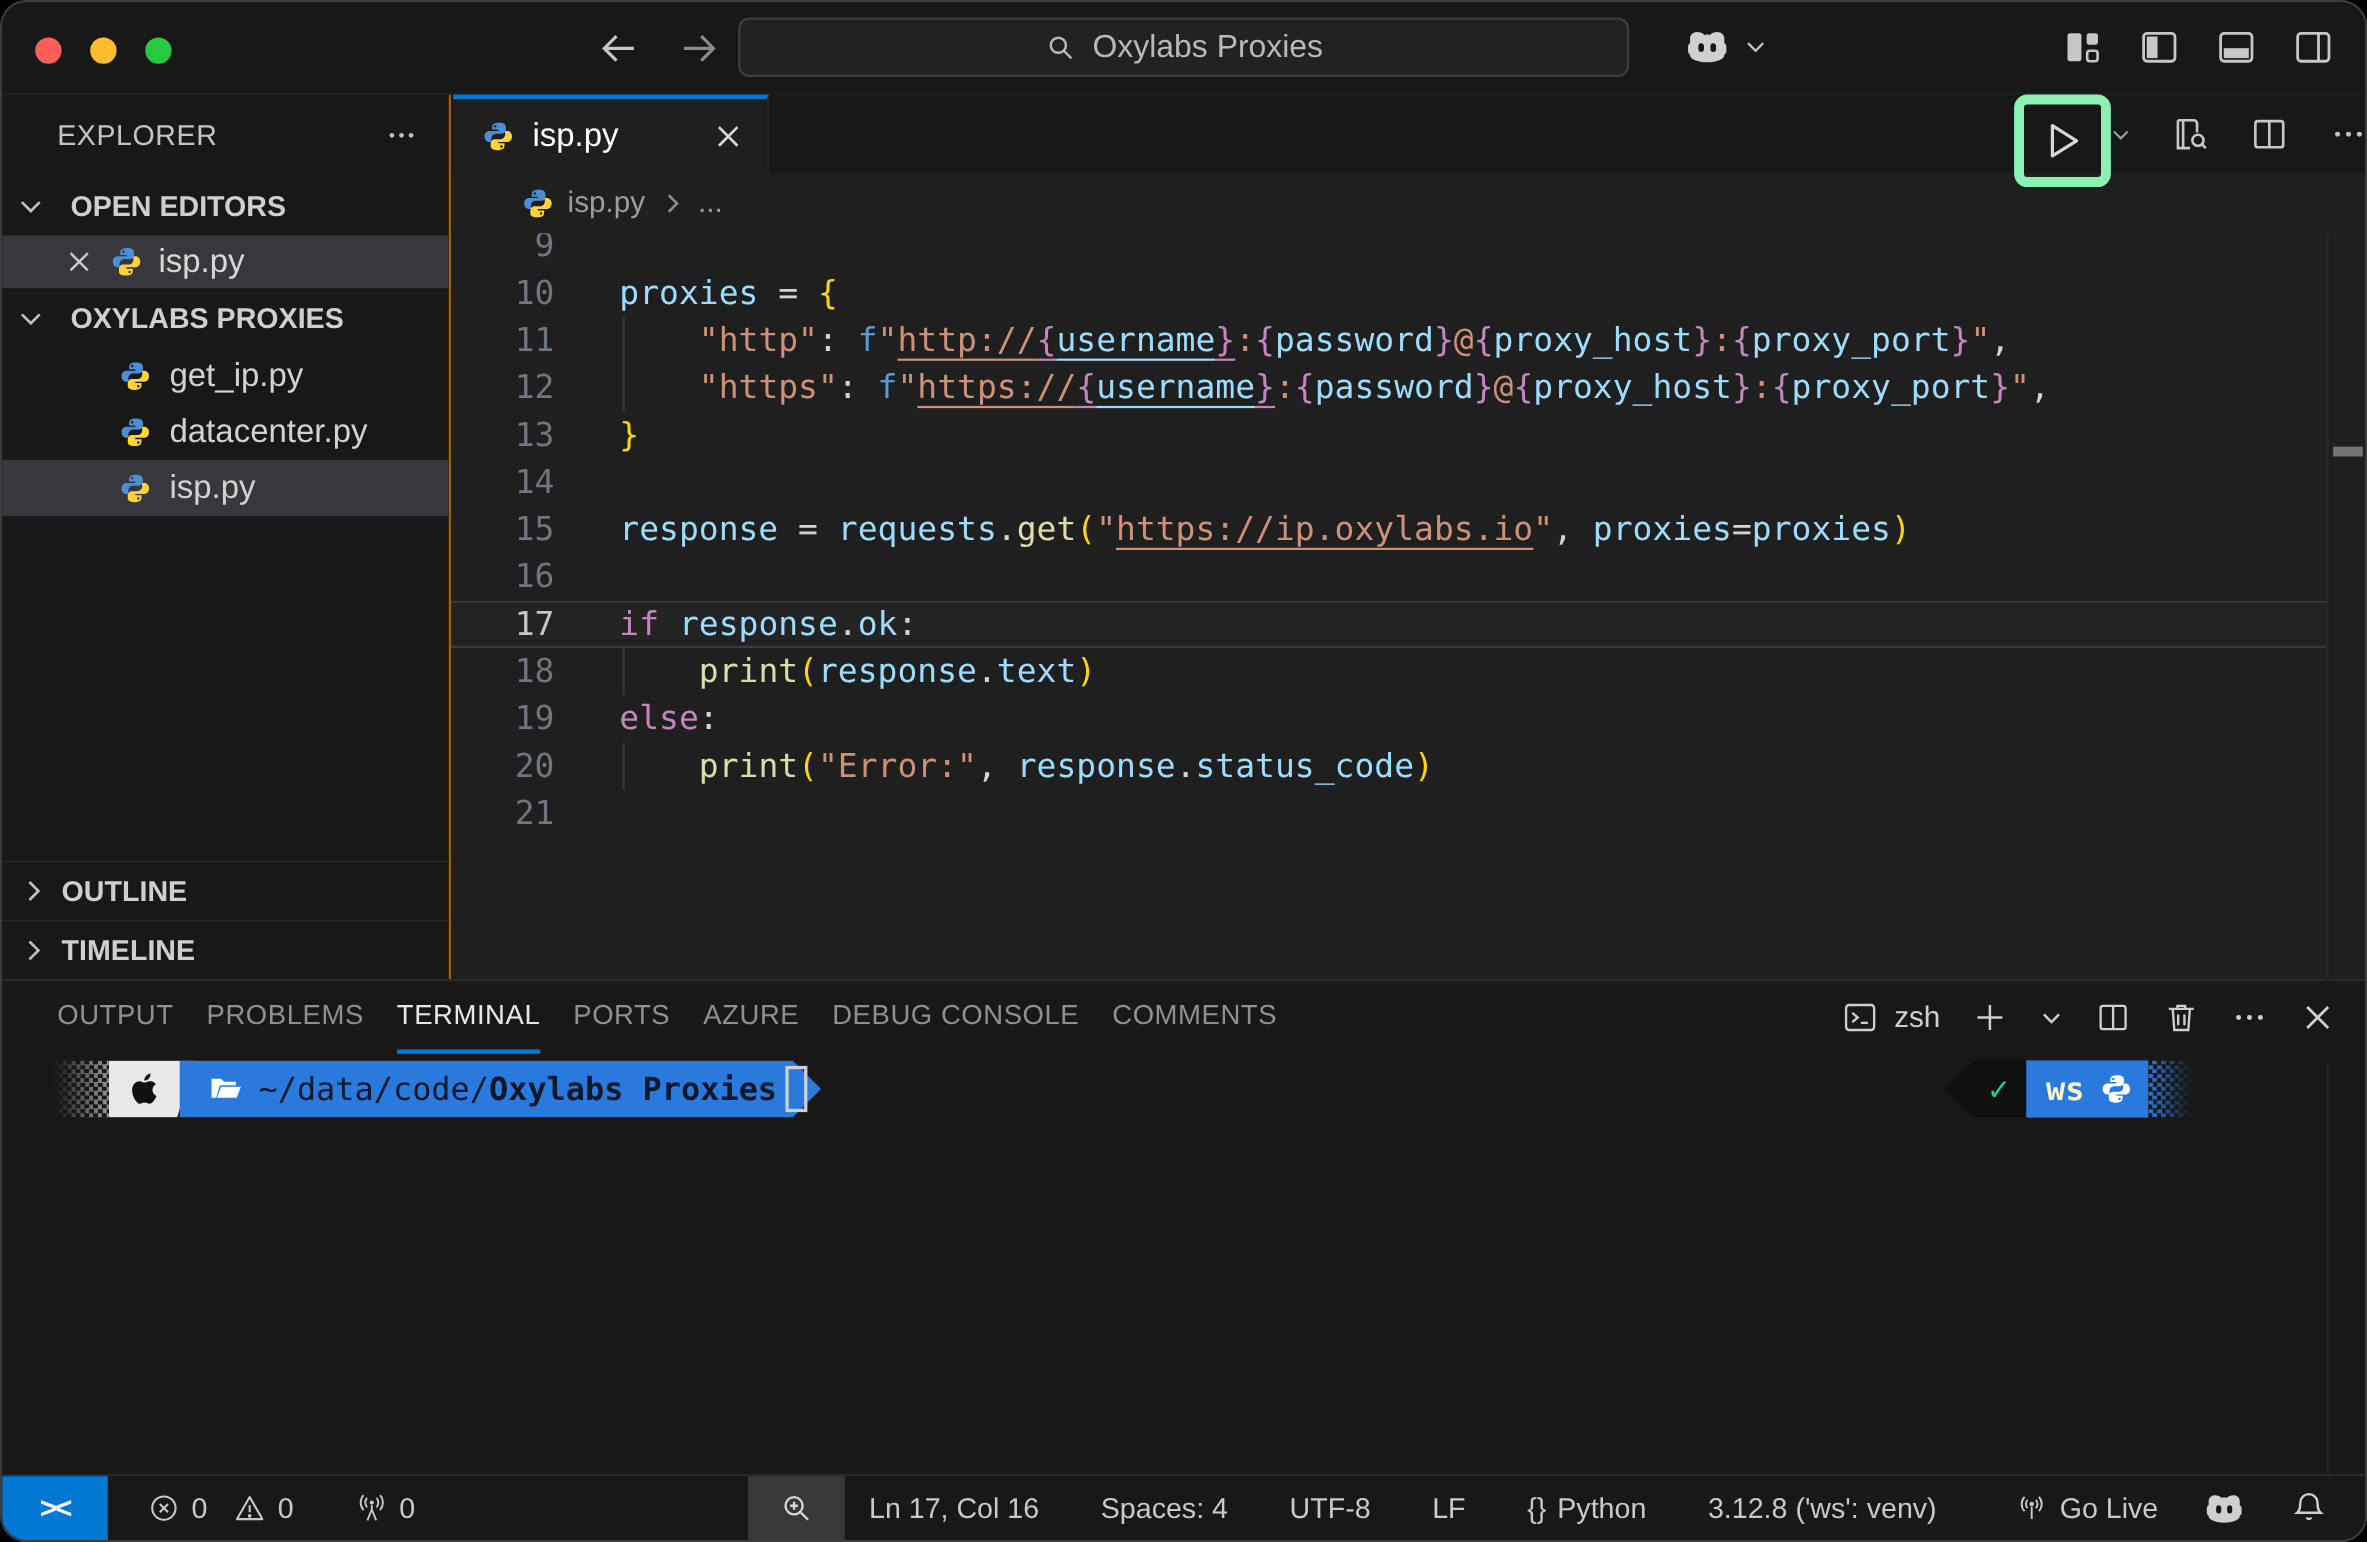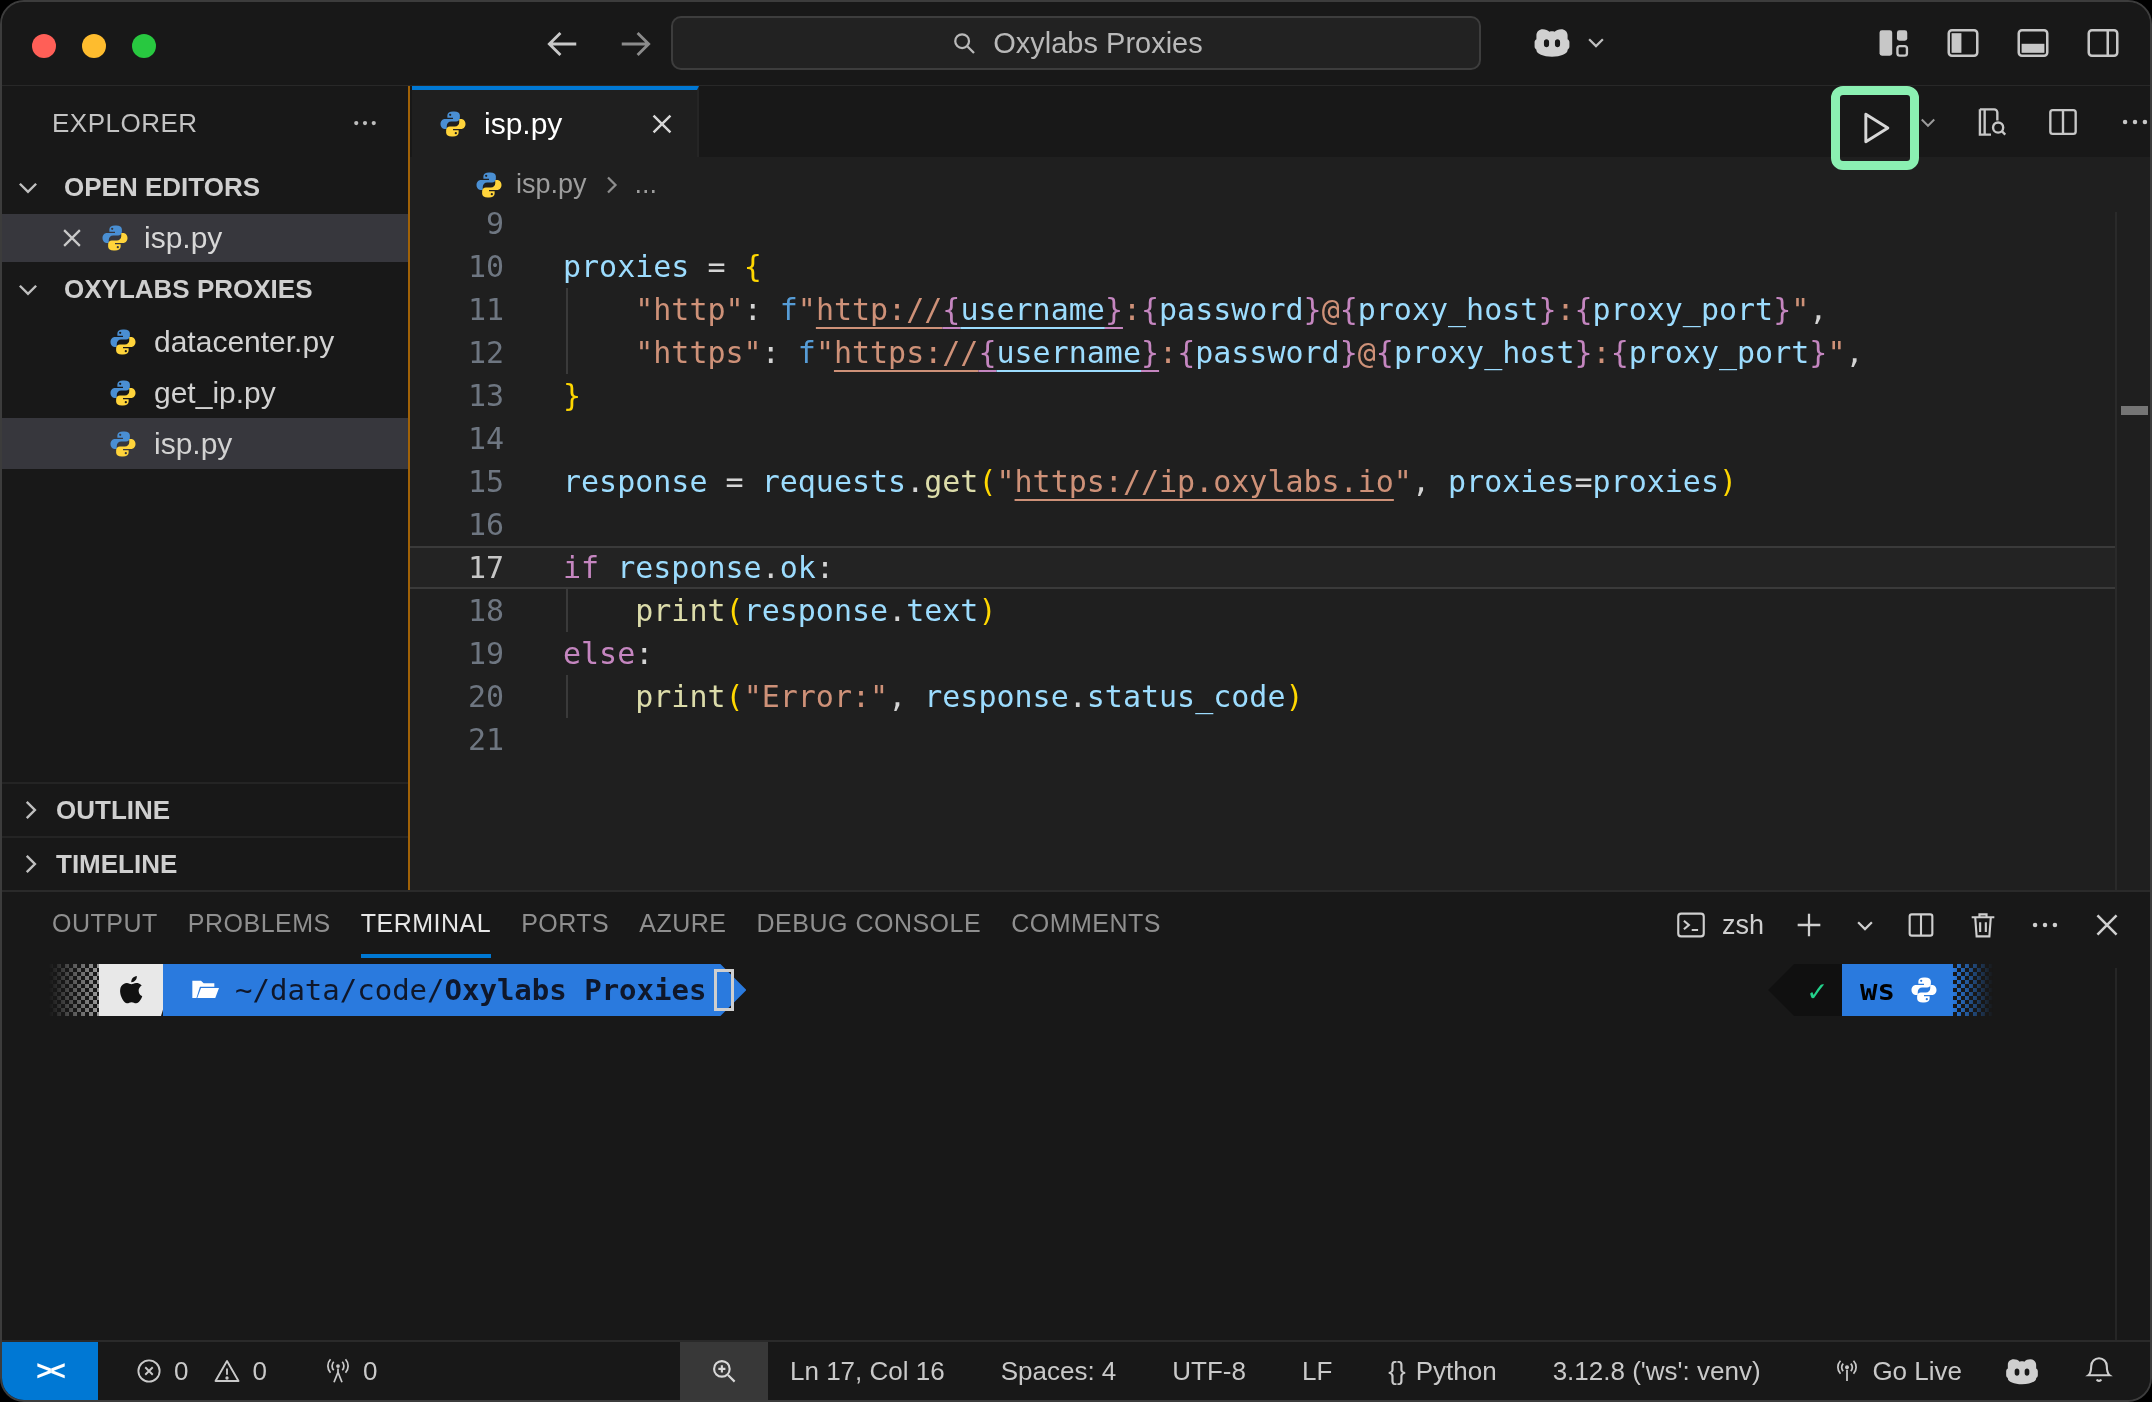--- a/index.html
+++ b/index.html
@@ -82,21 +82,21 @@
      -webkit-mask-image:linear-gradient(90deg,transparent,#000);mask-image:linear-gradient(90deg,transparent,#000);}
   .seg-white{background:#e8e8e8;display:flex;align-items:center;padding:0 10px 0 16px;
     clip-path:polygon(0 0,100% 0,calc(100% - 16px) 100%,0 100%);width:78px;}
   .seg-blue{background:#2a7ade;margin-left:-14px;display:flex;align-items:center;gap:14px;color:#0f172a;
     font-size:29px;padding:0 40px 0 26px;clip-path:polygon(0 0,calc(100% - 26px) 0,100% 50%,calc(100% - 26px) 100%,0 100%);}
   .seg-blue b{font-weight:700;}
   .cursor{position:absolute;left:712px;top:5px;width:20px;height:42px;border:3px solid #cfcfcf;}
   .pr{position:absolute;right:157px;top:0;height:52px;display:flex;align-items:stretch;}
   .seg-black{background:#101010;display:flex;align-items:center;padding:0 16px 0 40px;
     clip-path:polygon(26px 0,100% 0,100% 100%,26px 100%,0 50%);color:#23d18b;font-size:30px;font-weight:700;}
-  .seg-ws{background:#2a7ade;display:flex;align-items:center;gap:14px;color:#000000;font-size:29px;font-weight:700;padding:0 14px 0 18px;justify-content:flex-end;}
+  .seg-ws{background:#2a7ade;display:flex;align-items:center;gap:14px;color:#fef9c3;font-size:29px;font-weight:700;padding:0 14px 0 18px;justify-content:flex-end;}
   .seg-fade{width:40px;background:repeating-conic-gradient(#2a7ade 0 25%, #181818 0 50%);background-size:8px 8px;
     -webkit-mask-image:linear-gradient(90deg,#000,transparent);mask-image:linear-gradient(90deg,#000,transparent);}
 
   
   .statusbar{height:60px;flex:0 0 auto;background:#181818;border-top:2px solid #2a2a2a;display:flex;
     align-items:center;font-size:26px;color:#c9c9c9;position:relative;}
   .sb-item{display:flex;align-items:center;gap:10px;white-space:nowrap;}
   .remote{width:96px;height:100%;background:#0078d4;color:#fff;display:flex;align-items:center;justify-content:center;
     font-weight:700;font-size:27px;letter-spacing:-2px;}
   .sb-left{display:flex;align-items:center;gap:38px;margin-left:36px;}
@@ -221,30 +221,30 @@
         <span>OXYLABS PROXIES</span>
       </div>
       <div id="file-list">
           <div class="file-row">
             <span class="ico">
               <svg width="30" height="30" viewBox="0 0 48 48">
                 <path fill="#4a8fd3" d="M24 4c-5.5 0-9 2.3-9 6v4h9v2H11c-4 0-7 3.4-7 8s3 8 7 8h3v-5c0-3.9 3.1-7 7-7h8c3.3 0 6-2.7 6-6v-4c0-3.7-3.5-6-9-6h-2zm-4.5 3.5a1.8 1.8 0 110 3.6 1.8 1.8 0 010-3.6z"></path>
                 <path fill="#ffd43b" d="M24 44c5.5 0 9-2.3 9-6v-4h-9v-2h13c4 0 7-3.4 7-8s-3-8-7-8h-3v5c0 3.9-3.1 7-7 7h-8c-3.3 0-6 2.7-6 6v4c0 3.7 3.5 6 9 6h2zm4.5-3.5a1.8 1.8 0 110-3.6 1.8 1.8 0 010 3.6z"></path>
               </svg>
             </span>
-            <span>datacenter.py</span>
+            <span>get_ip.py</span>
           </div>
           <div class="file-row">
             <span class="ico">
               <svg width="30" height="30" viewBox="0 0 48 48">
                 <path fill="#4a8fd3" d="M24 4c-5.5 0-9 2.3-9 6v4h9v2H11c-4 0-7 3.4-7 8s3 8 7 8h3v-5c0-3.9 3.1-7 7-7h8c3.3 0 6-2.7 6-6v-4c0-3.7-3.5-6-9-6h-2zm-4.5 3.5a1.8 1.8 0 110 3.6 1.8 1.8 0 010-3.6z"></path>
                 <path fill="#ffd43b" d="M24 44c5.5 0 9-2.3 9-6v-4h-9v-2h13c4 0 7-3.4 7-8s-3-8-7-8h-3v5c0 3.9-3.1 7-7 7h-8c-3.3 0-6 2.7-6 6v4c0 3.7 3.5 6 9 6h2zm4.5-3.5a1.8 1.8 0 110-3.6 1.8 1.8 0 010 3.6z"></path>
               </svg>
             </span>
-            <span>get_ip.py</span>
+            <span>datacenter.py</span>
           </div>
           <div class="file-row selected">
             <span class="ico">
               <svg width="30" height="30" viewBox="0 0 48 48">
                 <path fill="#4a8fd3" d="M24 4c-5.5 0-9 2.3-9 6v4h9v2H11c-4 0-7 3.4-7 8s3 8 7 8h3v-5c0-3.9 3.1-7 7-7h8c3.3 0 6-2.7 6-6v-4c0-3.7-3.5-6-9-6h-2zm-4.5 3.5a1.8 1.8 0 110 3.6 1.8 1.8 0 010-3.6z"></path>
                 <path fill="#ffd43b" d="M24 44c5.5 0 9-2.3 9-6v-4h-9v-2h13c4 0 7-3.4 7-8s-3-8-7-8h-3v5c0 3.9-3.1 7-7 7h-8c-3.3 0-6 2.7-6 6v4c0 3.7 3.5 6 9 6h2zm4.5-3.5a1.8 1.8 0 110-3.6 1.8 1.8 0 010 3.6z"></path>
               </svg>
             </span>
             <span>isp.py</span>
           </div>

